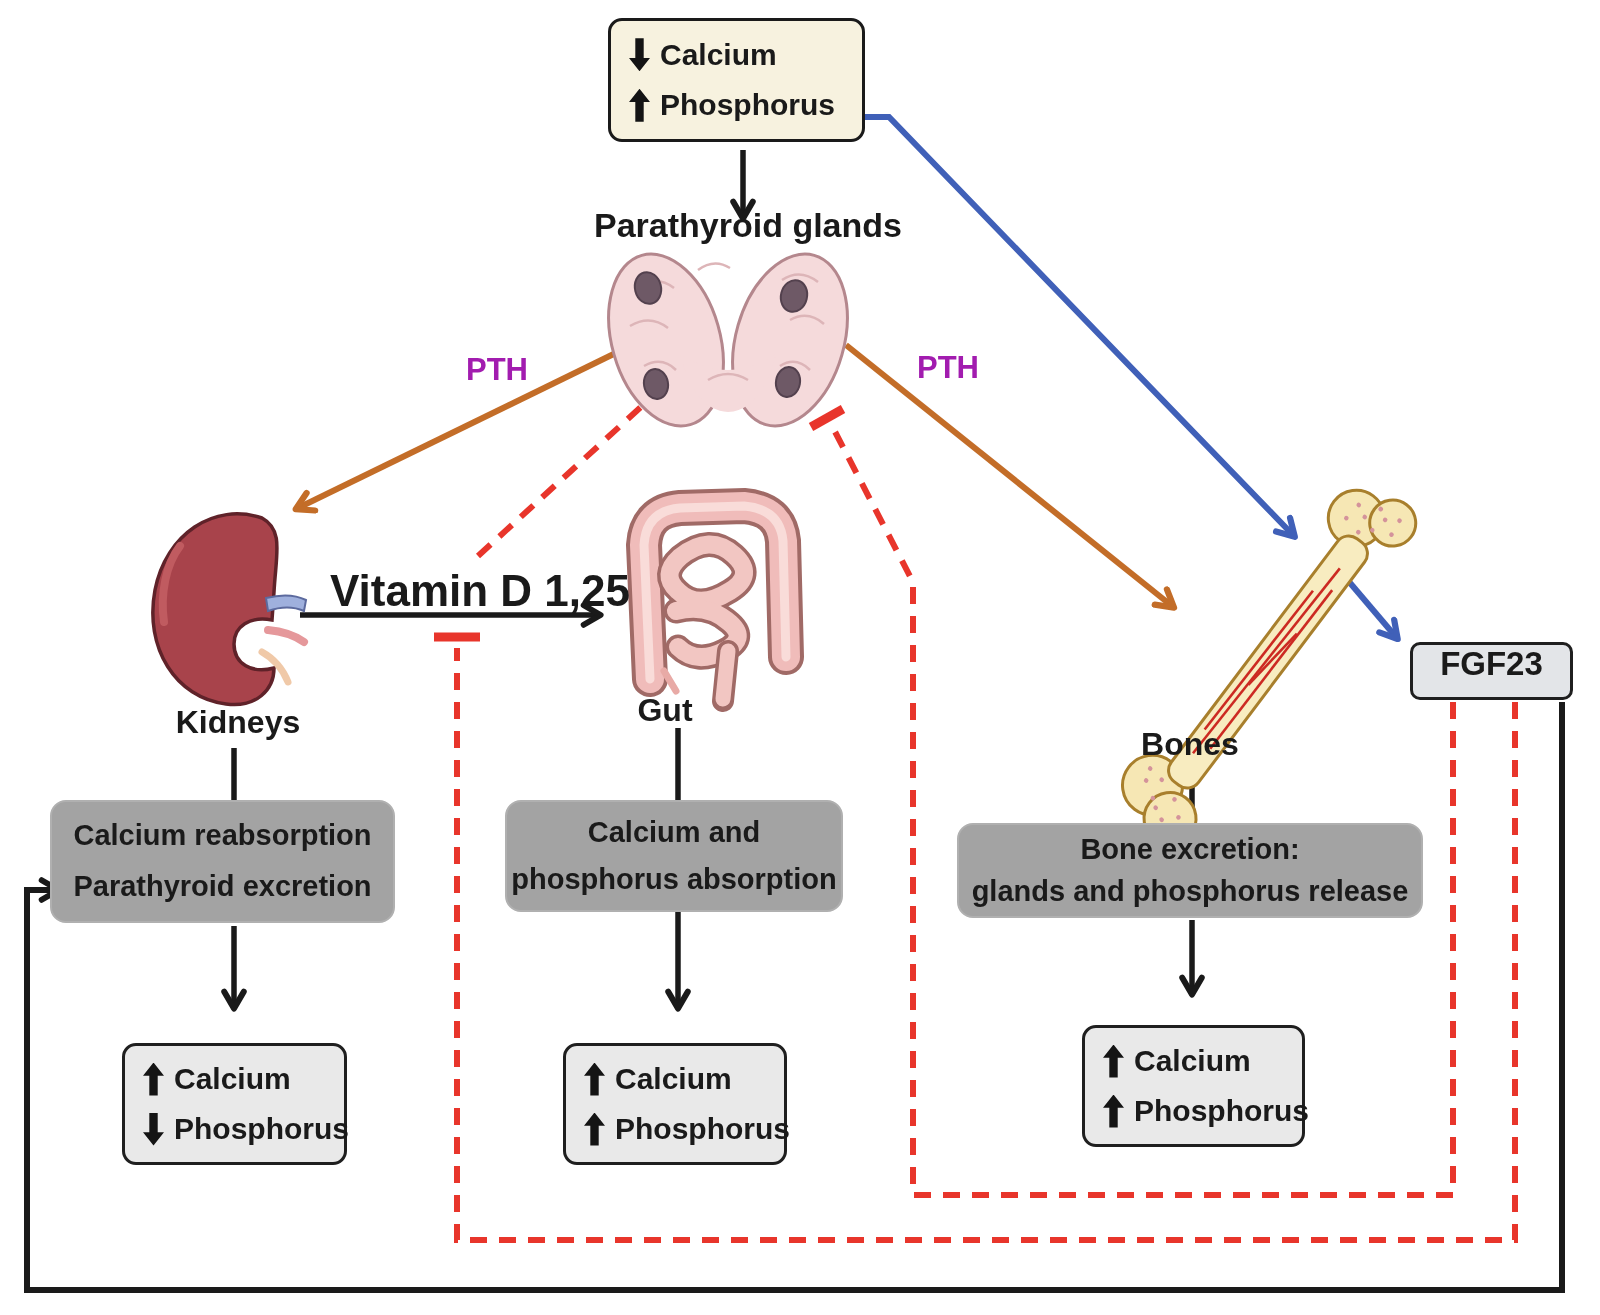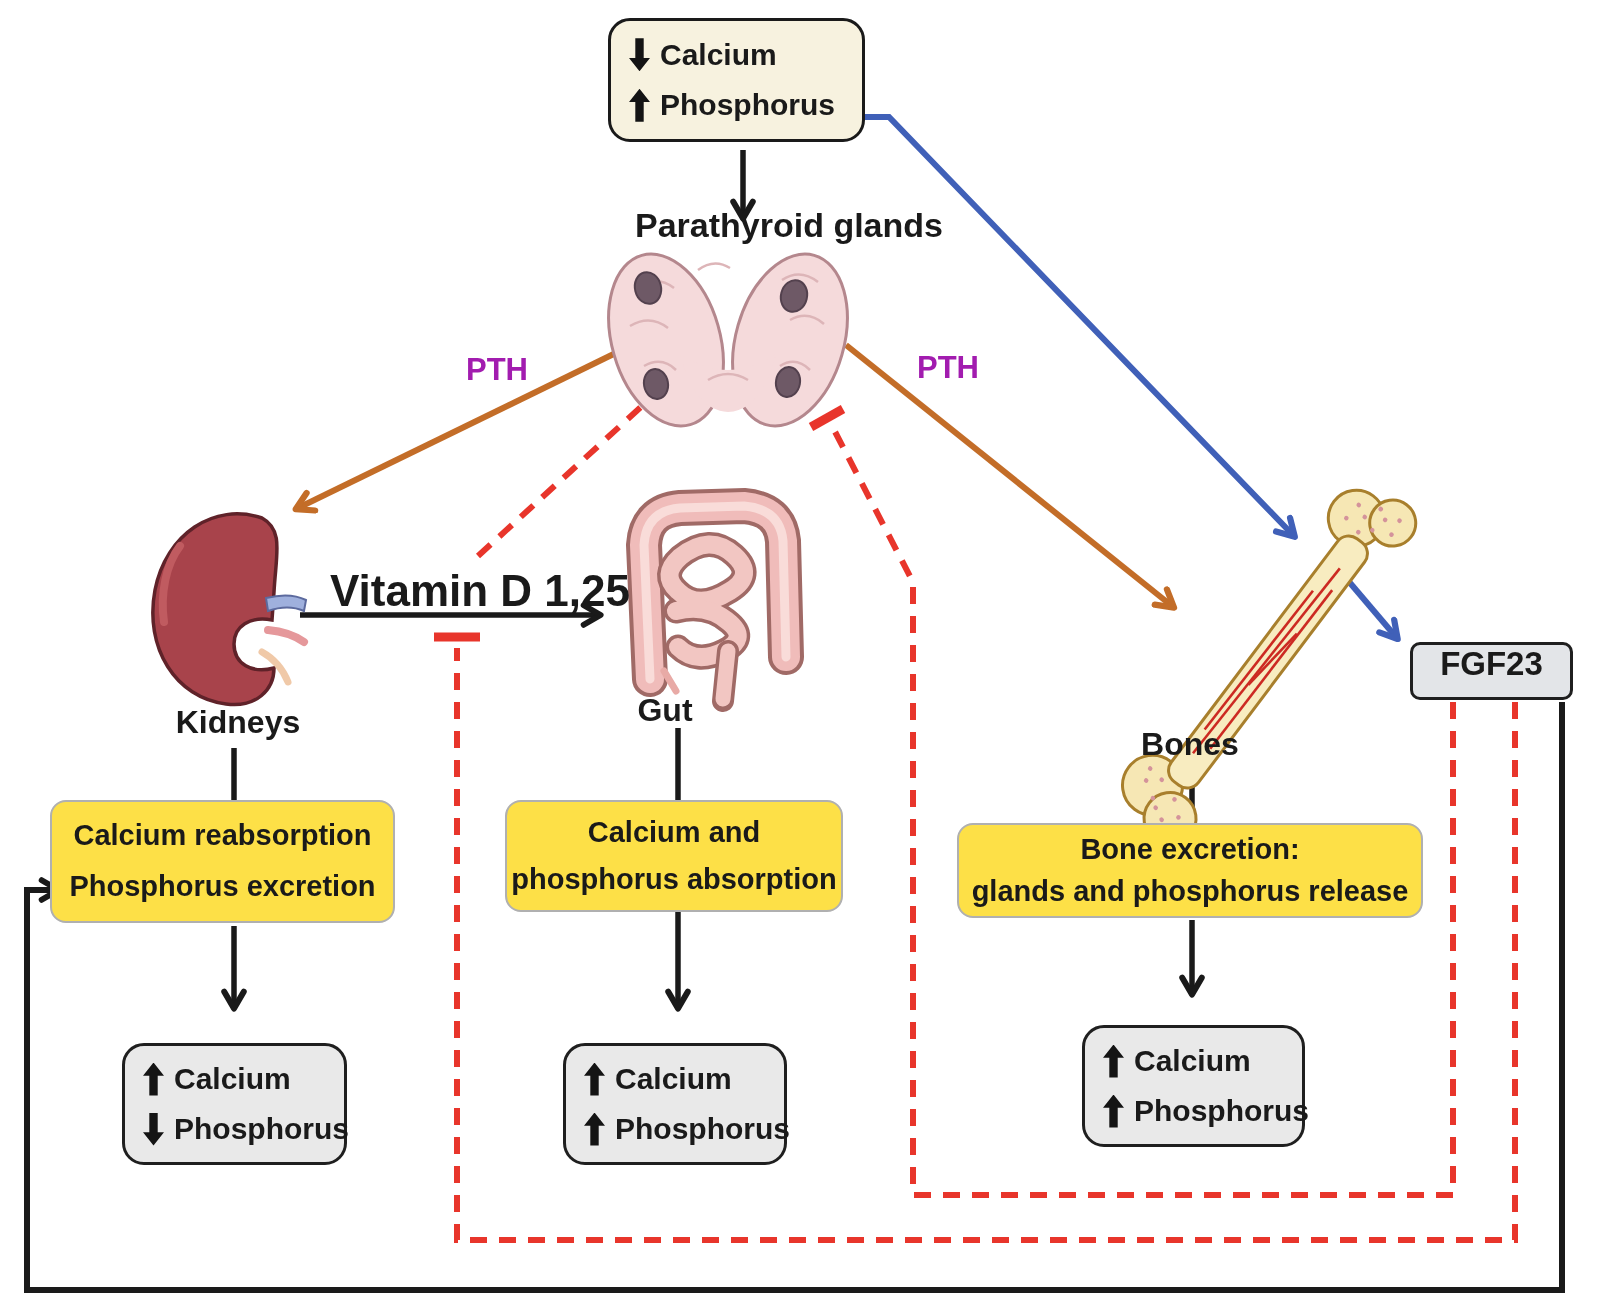--- a/index.html
+++ b/index.html
@@ -1,33 +1,33 @@
 <!DOCTYPE html>
 <html><head>
 <meta charset="utf-8">
 <style>
   html,body{margin:0;padding:0;background:#fff;}
   .stage{position:relative;width:1600px;height:1315px;background:#fff;overflow:hidden;
          font-family:"Liberation Sans",sans-serif;color:#1a1a1a;}
   .layer{position:absolute;left:0;top:0;}
-  .panel{position:absolute;box-sizing:border-box;border-radius:22px;display:flex;
+  .panel{position:absolute;box-sizing:border-box;border-radius:14px;display:flex;
          flex-direction:column;justify-content:space-evenly;}
   .panel.cream{background:#f7f2df;border:3px solid #1a1a1a;}
   .panel.grey{background:#e9e9e9;border:3px solid #1f1f1f;}
-  .panel.white{background:#fde047;border:2px solid #b0b0b0;border-radius:16px;
+  .panel.white{background:#a3a3a3;border:2px solid #b0b0b0;border-radius:16px;
                justify-content:space-evenly;text-align:center;font-size:29px;font-weight:600;}
   .panel.white .pline{line-height:1.15;}
   .stat-row{display:flex;align-items:center;gap:10px;padding-left:18px;}
   .stat-label{font-size:30px;font-weight:600;white-space:nowrap;}
   .thick-arrow{display:inline-block;width:21px;height:33px;background:#141414;flex:0 0 21px;}
   .thick-arrow.up{clip-path:polygon(50% 0%,100% 40%,70% 40%,70% 100%,30% 100%,30% 40%,0% 40%);}
   .thick-arrow.down{clip-path:polygon(50% 100%,100% 60%,70% 60%,70% 0%,30% 0%,30% 60%,0% 60%);}
   .caption{position:absolute;font-weight:600;text-align:center;white-space:nowrap;}
   .caption.organ{font-size:32px;}
-  .caption.title{font-size:34px;margin-left:41px;}
+  .caption.title{font-size:34px;}
   .caption.pth{font-size:31px;font-weight:700;color:#a21caf;}
   .caption.vitd{font-size:44px;}
   .fgf{position:absolute;box-sizing:border-box;background:#e3e5e8;border:3px solid #1f1f1f;
        border-radius:10px;display:flex;align-items:flex-start;justify-content:center;
        font-size:33px;font-weight:600;}
 </style>
 </head>
 <body>
 
 <div class="stage">
@@ -176,21 +176,21 @@
   <div class="caption organ" style="left:158px;top:704px;width:160px;">Kidneys</div>
   <div class="caption organ" style="left:615px;top:692px;width:100px;">Gut</div>
   <div class="caption organ" style="left:1110px;top:726px;width:160px;">Bones</div>
 
   <div class="fgf" style="left:1410px;top:642px;width:163px;height:58px;">
     <span>FGF23</span>
   </div>
 
   <div class="panel white" style="left:50px;top:800px;width:345px;height:123px;">
     <div class="pline">Calcium reabsorption</div>
-    <div class="pline">Phosphorus excretion</div>
+    <div class="pline">Parathyroid excretion</div>
   </div>
   <div class="panel white" style="left:505px;top:800px;width:338px;height:112px;">
     <div class="pline">Calcium and</div>
     <div class="pline">phosphorus absorption</div>
   </div>
   <div class="panel white" style="left:957px;top:823px;width:466px;height:95px;">
     <div class="pline">Bone excretion:</div>
     <div class="pline">glands and phosphorus release</div>
   </div>
 

